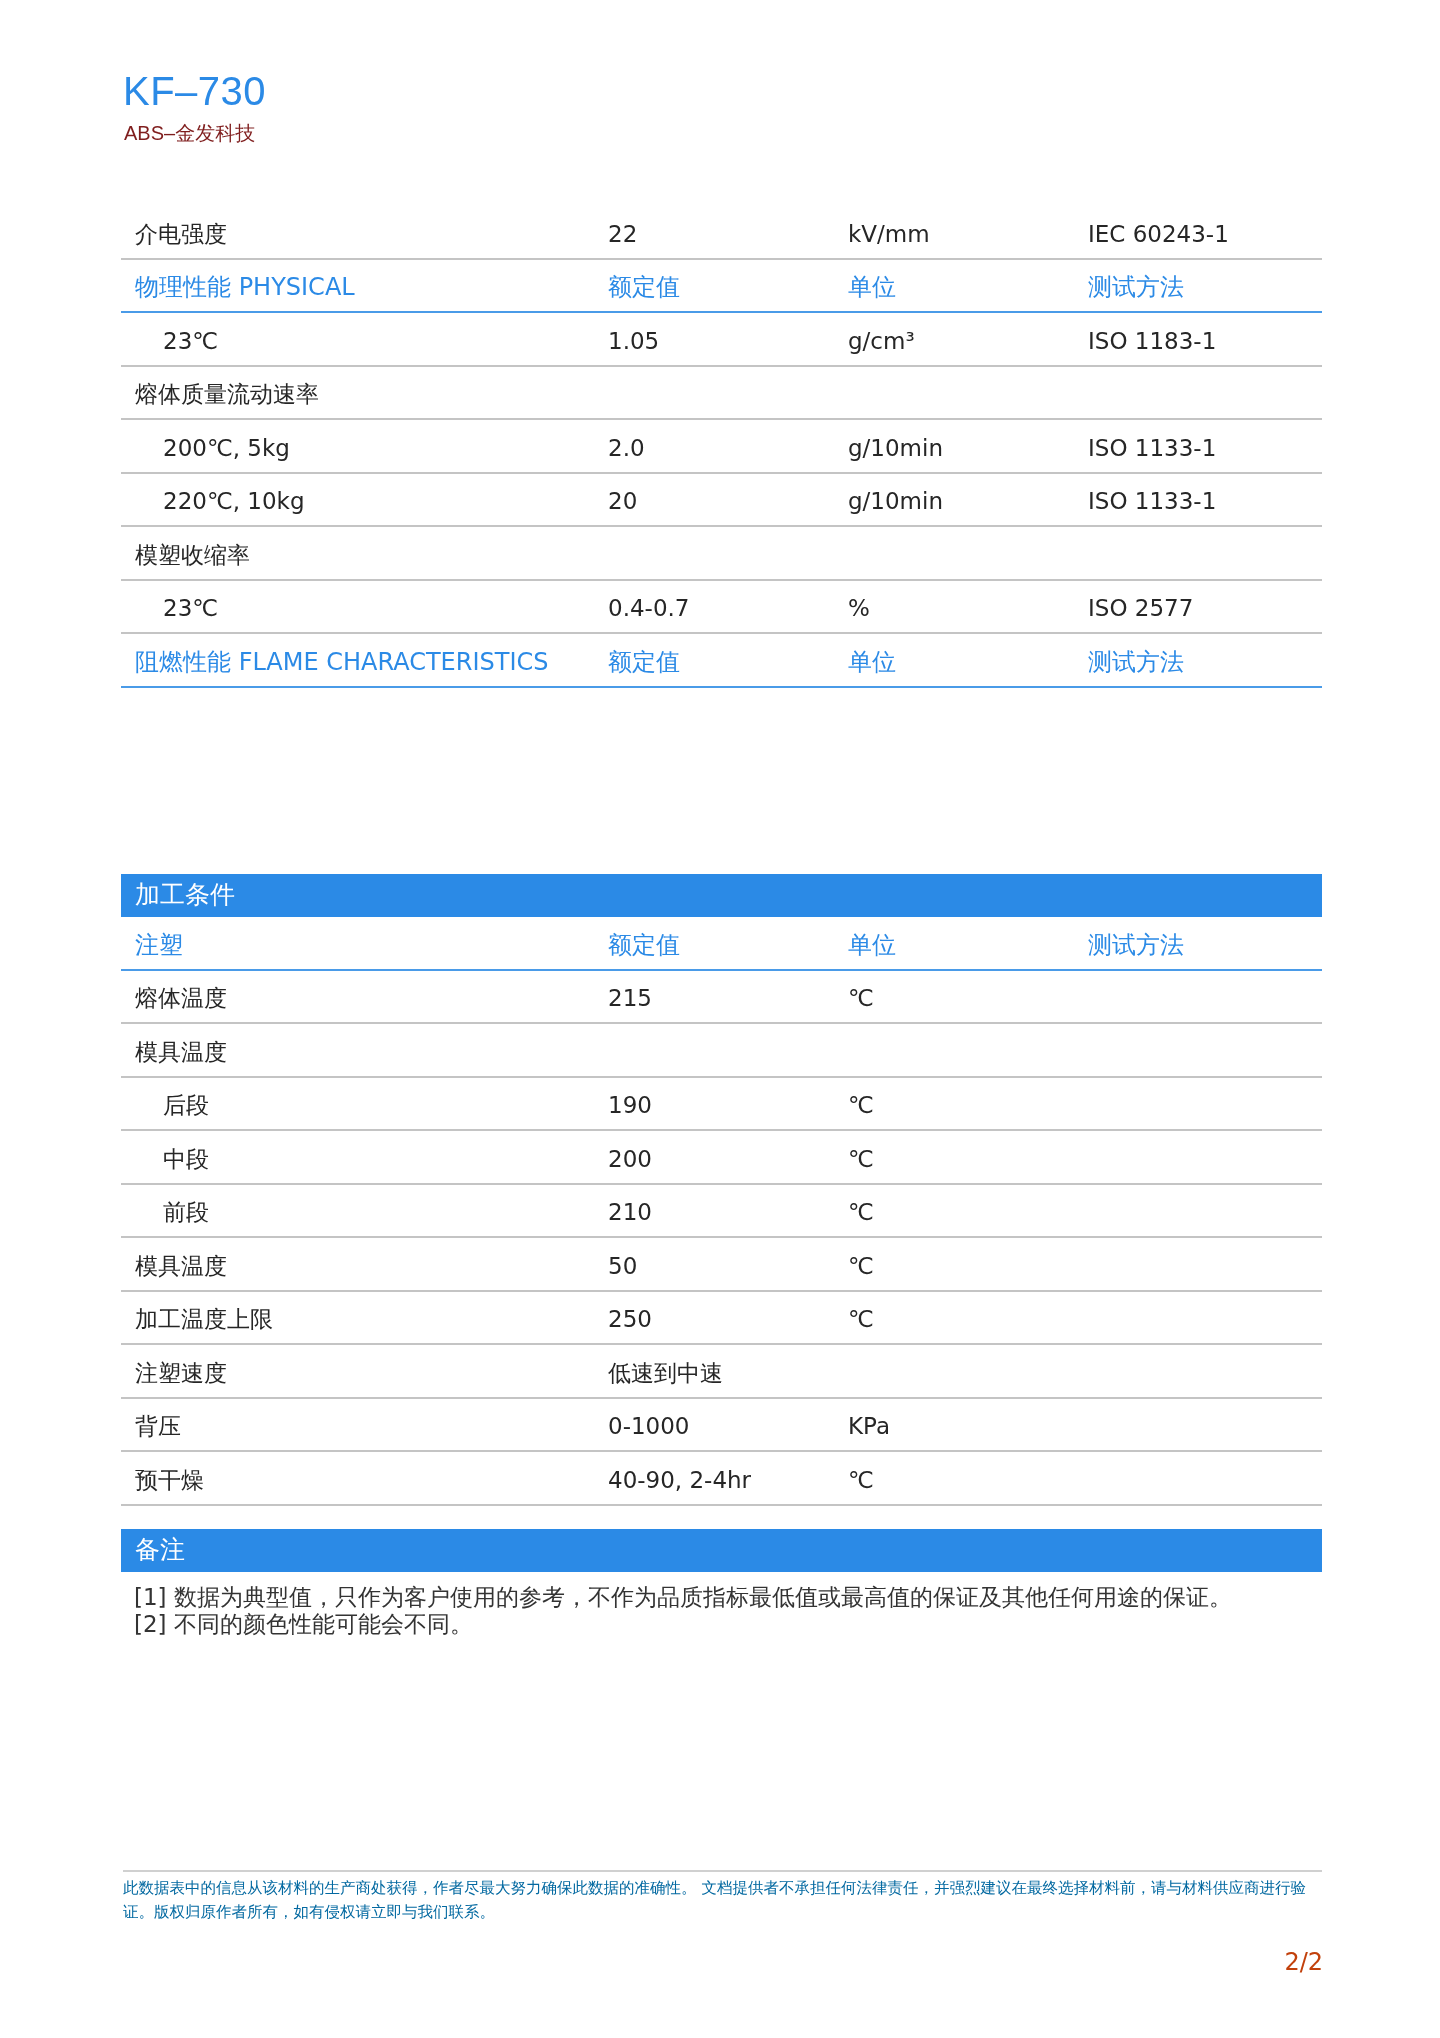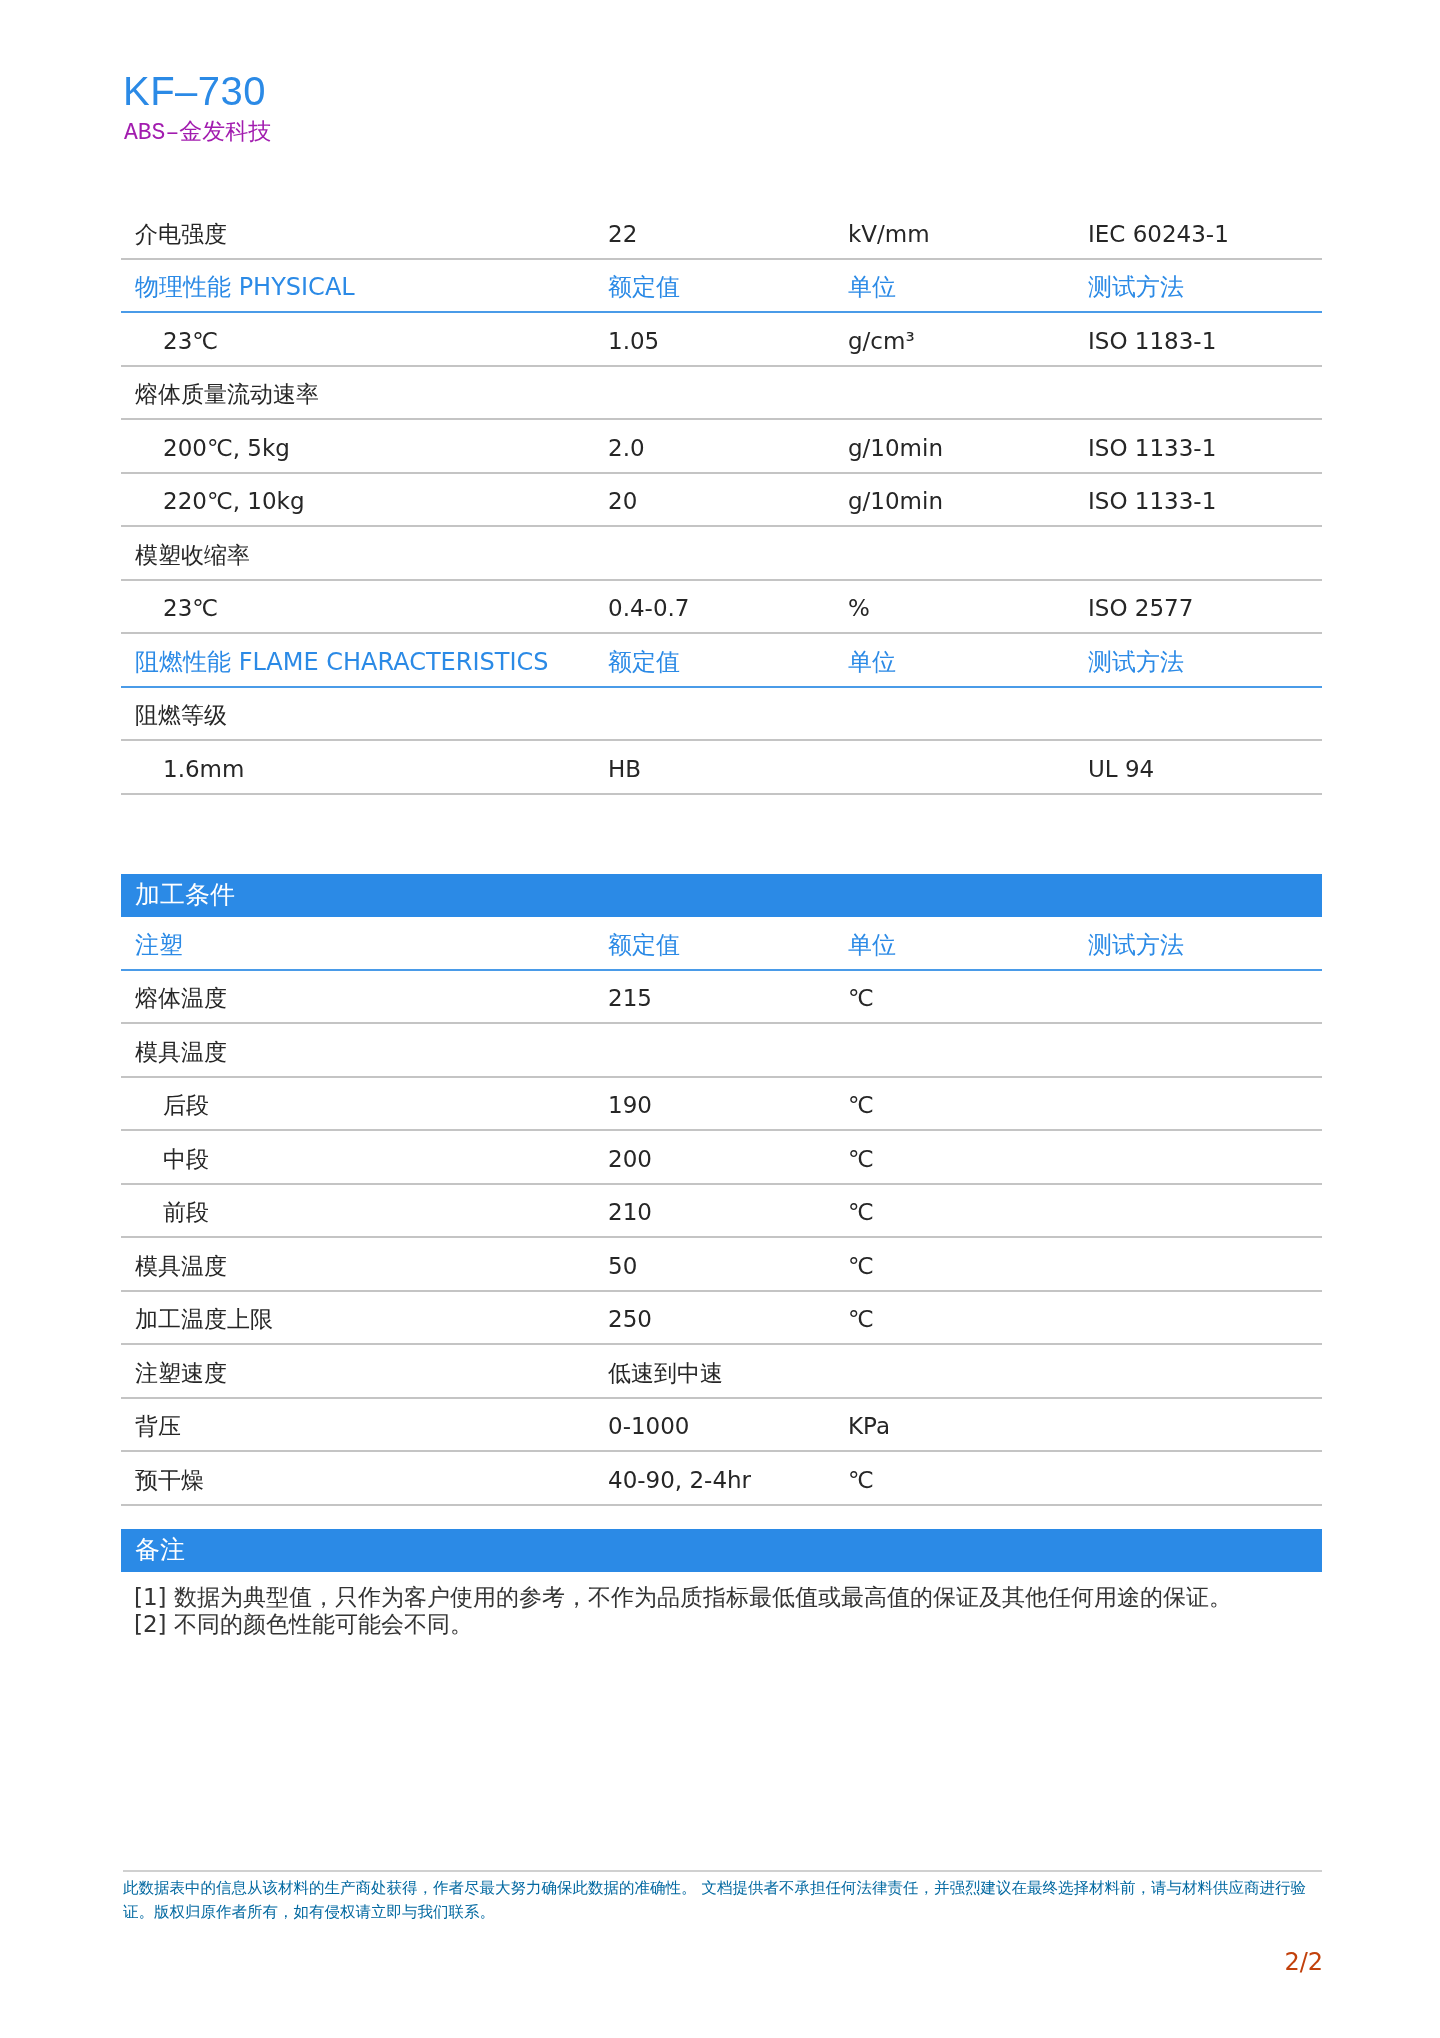--- a/index.html
+++ b/index.html
@@ -1,21 +1,21 @@
 <!DOCTYPE html>
 <html><head>
 <meta charset="utf-8">
 <style>
   html, body { margin: 0; padding: 0; background: #ffffff; }
   body { width: 1440px; height: 2038px; position: relative; overflow: hidden;
          font-family: "DejaVu Sans", "Liberation Sans", sans-serif; color: #2b2b2b; }
   .title { position: absolute; left: 123px; top: 68px; font-size: 40px; color: #2b8ae6;
            font-family: "Liberation Sans", sans-serif; letter-spacing: 0.5px; line-height: 46px; }
-  .subtitle { position: absolute; left: 124px; top: 117px; font-size: 23px; color: #a21caf;
-              font-family: Liberation Mono, monospace; line-height: 32px; }
+  .subtitle { position: absolute; left: 124px; top: 117px; font-size: 20px; color: #7f1d1d;
+              font-family: Liberation Sans, sans-serif; line-height: 32px; }
   .table { position: absolute; left: 121px; width: 1201px; }
   .row { position: relative; height: 53.5px; border-bottom: 2px solid #c4c4c4; box-sizing: border-box; }
   .row.hdr { border-bottom: 2px solid #4a9be8; }
   .cell { position: absolute; bottom: 10px; font-size: 23px; line-height: 28px; white-space: nowrap; color: #262626; }
   .hdr .cell { color: #2b8ae6; font-size: 24px; }
   .c1 { left: 14px; } .c1.indent { left: 42px; }
   .c2 { left: 487px; } .c3 { left: 727px; } .c4 { left: 967px; }
   .bar { position: absolute; left: 121px; width: 1201px; height: 43px; background: #2b8ae6; }
   .bar span { position: absolute; left: 14px; top: 6px; font-size: 25px; color: #ffffff; line-height: 30px; }
   .notes { position: absolute; left: 134px; top: 1584px; font-size: 23px; line-height: 27px; color: #333333; }
@@ -81,34 +81,20 @@
         <span class="cell c4">ISO 2577</span>
       </div>
     </div>
 
   <div class="row hdr">
     <span class="cell c1">阻燃性能 FLAME CHARACTERISTICS</span>
     <span class="cell c2">额定值</span>
     <span class="cell c3">单位</span>
     <span class="cell c4">测试方法</span>
   </div>
-  <div id="flame-rows">
-      <div class="row">
-        <span class="cell c1">阻燃等级</span>
-        <span class="cell c2"></span>
-        <span class="cell c3"></span>
-        <span class="cell c4"></span>
-      </div>
-      <div class="row">
-        <span class="cell c1 indent">1.6mm</span>
-        <span class="cell c2">HB</span>
-        <span class="cell c3"></span>
-        <span class="cell c4">UL 94</span>
-      </div>
-    </div>
 </div>
 
 <div class="bar" style="top:874px;">
   <span>加工条件</span>
 </div>
 <div class="table" style="top:917px;">
   <div class="row hdr">
     <span class="cell c1">注塑</span>
     <span class="cell c2">额定值</span>
     <span class="cell c3">单位</span>

